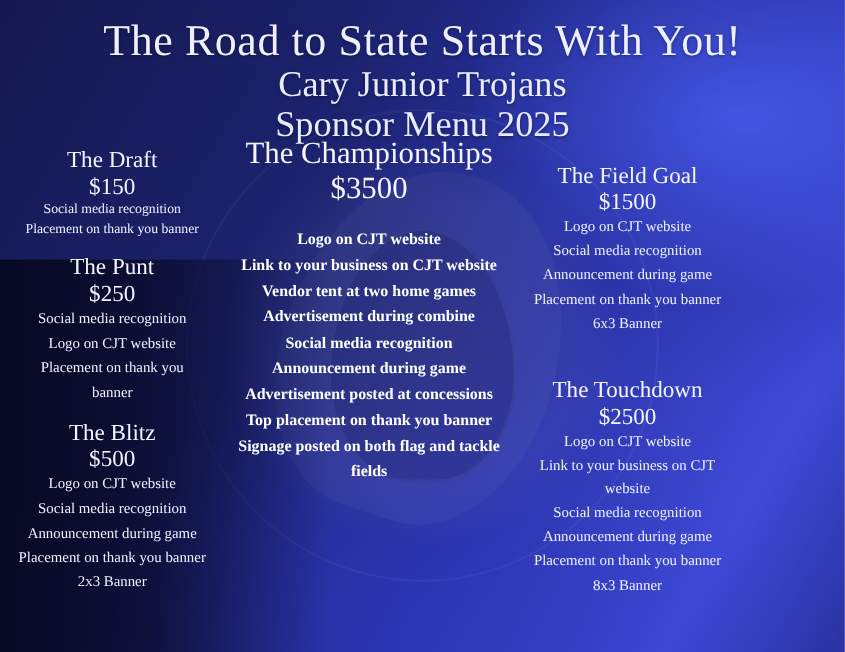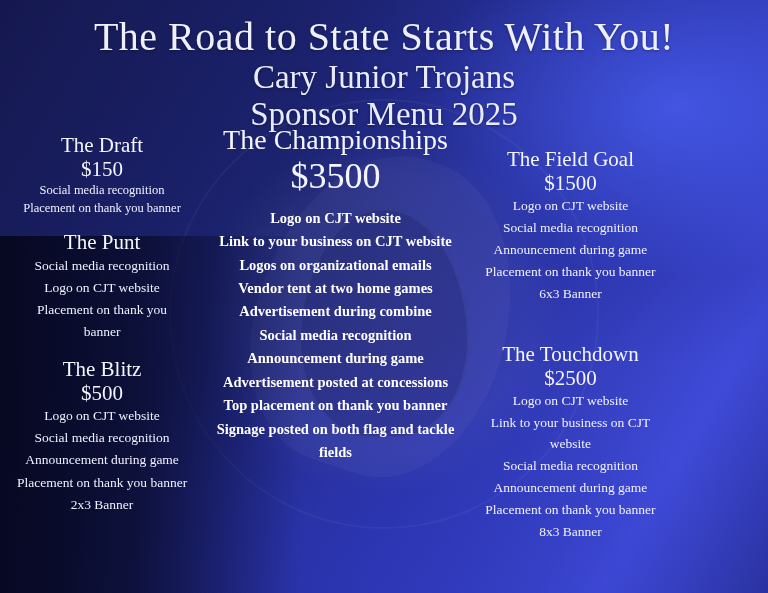--- a/index.html
+++ b/index.html
@@ -138,23 +138,23 @@
 
   .col-left .tier:first-child { margin-top: 10px; }
   .col-left .tier:first-child .benefit { font-size: 12.5px; }
 
   
   .col-mid .tier-name {
     font-size: 28px;
     line-height: 1.12;
   }
   .col-mid .tier-price {
-    font-size: 36px;
+    font-size: 28px;
     line-height: 1.2;
-    margin-bottom: 8px;
+    margin-bottom: 18px;
   }
   .col-mid .benefit {
     font-size: 14.5px;
     font-weight: bold;
     line-height: 1.62;
     color: #ffffff;
   }
 
   .col-right .tier:first-child { margin-top: 24px; }
   .col-right .tier:nth-child(2) { margin-top: 38px; }
@@ -183,20 +183,21 @@
 
       <div class="tier">
         <div class="tier-name">The Draft</div>
         <div class="tier-price">$150</div>
         <div class="benefit">Social media recognition</div>
         <div class="benefit">Placement on thank you banner</div>
       </div>
 
       <div class="tier">
         <div class="tier-name">The Punt</div>
+        <div class="tier-price">$250</div>
         <div class="benefit">Social media recognition</div>
         <div class="benefit">Logo on CJT website</div>
         <div class="benefit">Placement on thank you</div>
         <div class="benefit">banner</div>
       </div>
 
       <div class="tier">
         <div class="tier-name">The Blitz</div>
         <div class="tier-price">$500</div>
         <div class="benefit">Logo on CJT website</div>
@@ -207,21 +208,20 @@
       </div>
 
     </div>
 
     <div class="col col-mid">
       <div class="tier">
         <div class="tier-name">The Championships</div>
         <div class="tier-price">$3500</div>
         <div class="benefit">Logo on CJT website</div>
         <div class="benefit">Link to your business on CJT website</div>
-        <div class="benefit">Logos on organizational emails</div>
         <div class="benefit">Vendor tent at two home games</div>
         <div class="benefit">Advertisement during combine</div>
         <div class="benefit">Social media recognition</div>
         <div class="benefit">Announcement during game</div>
         <div class="benefit">Advertisement posted at concessions</div>
         <div class="benefit">Top placement on thank you banner</div>
         <div class="benefit">Signage posted on both flag and tackle fields</div>
       </div>
     </div>
 

